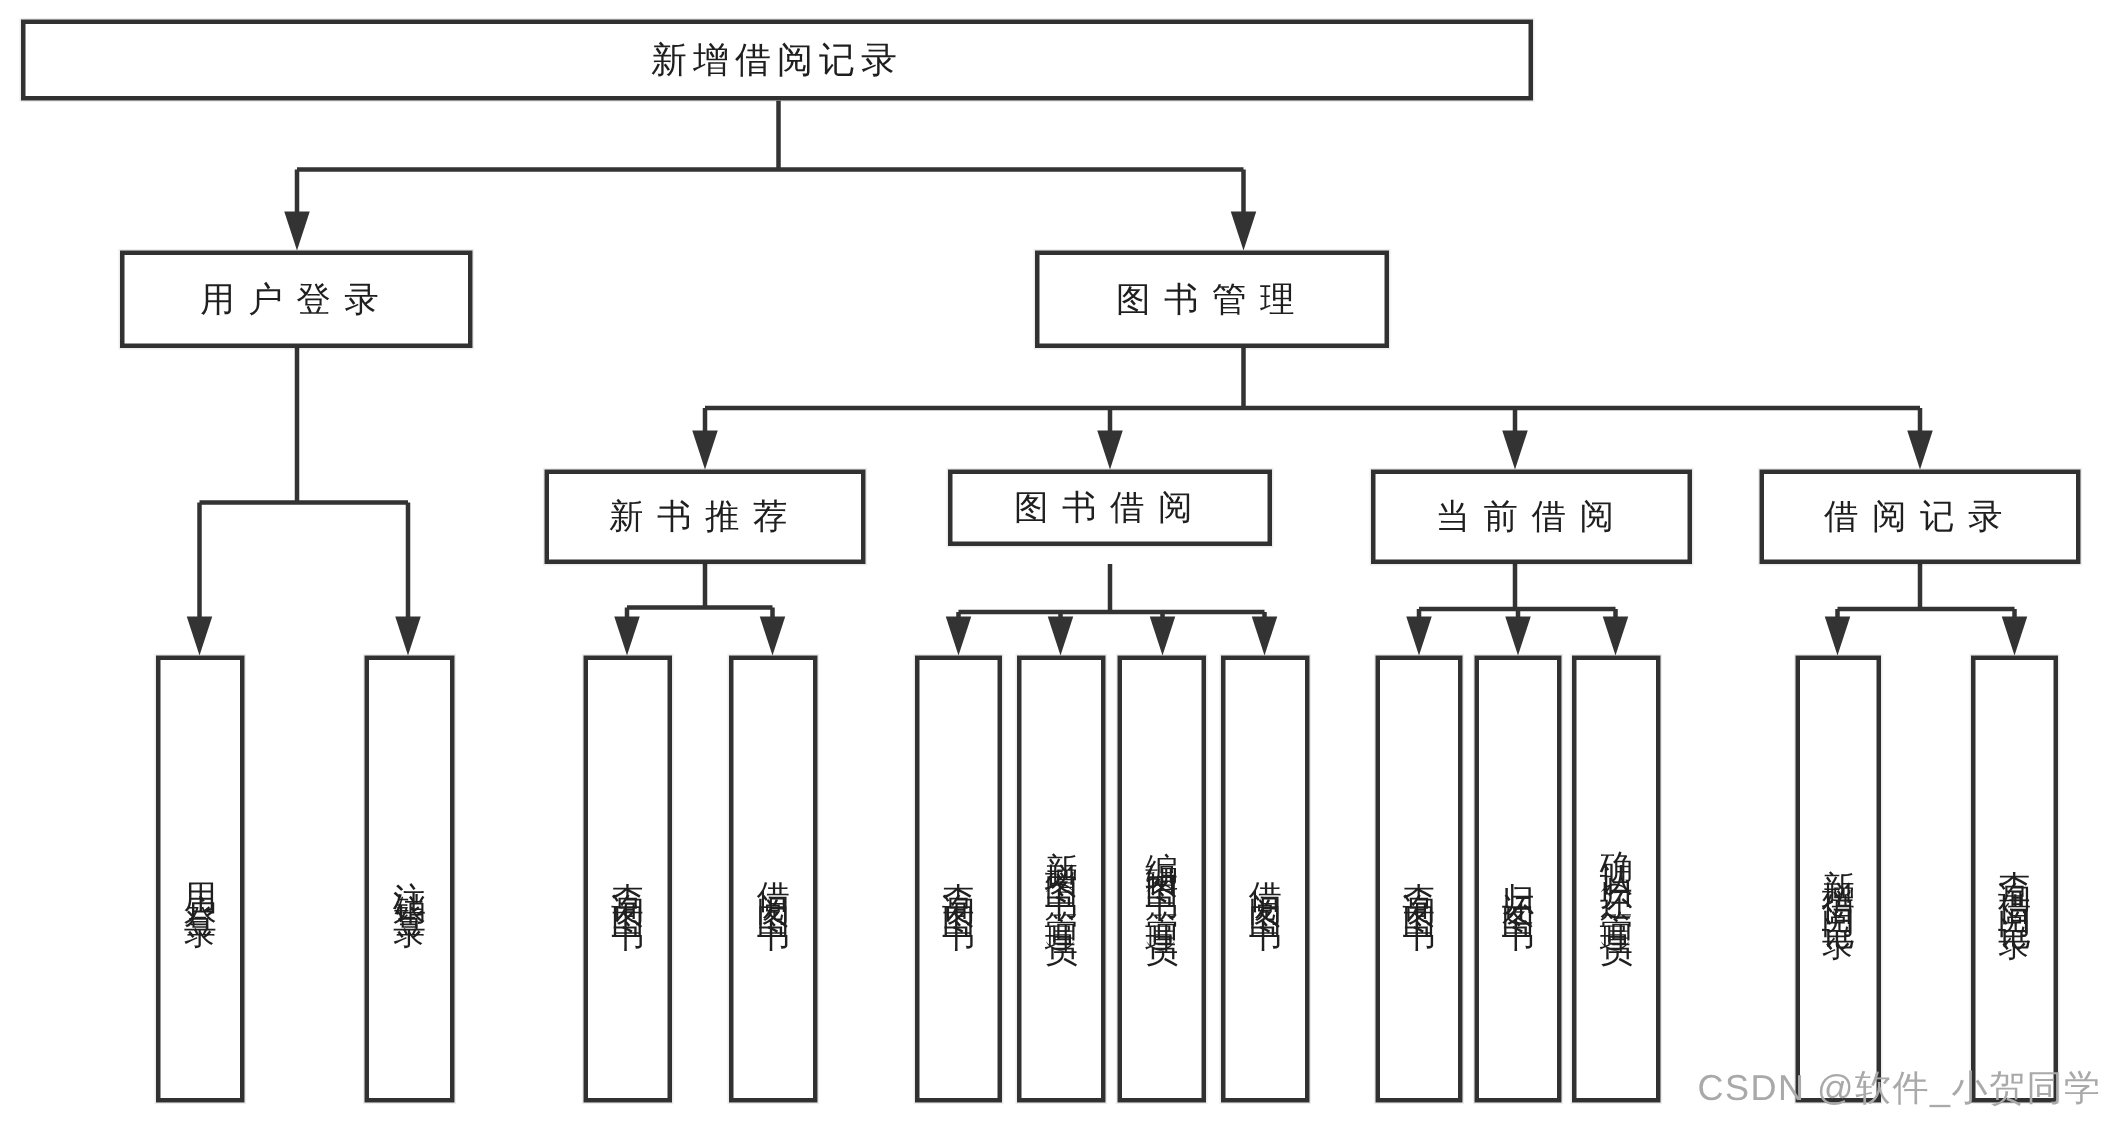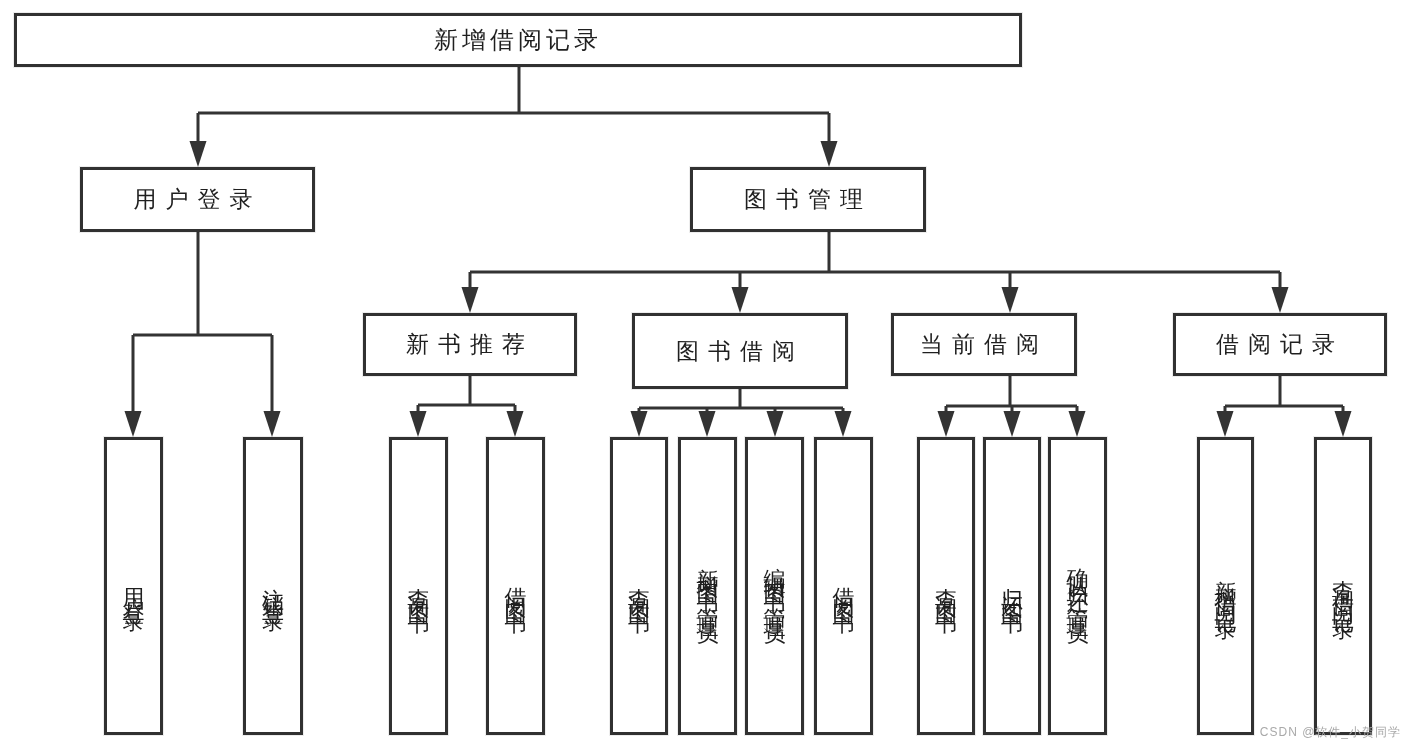--- a/index.html
+++ b/index.html
@@ -23,21 +23,21 @@
     display:flex;align-items:center;justify-content:center;
     top:437px;height:298px;
     box-shadow:0 0 0 1px rgba(0,0,0,0.07);
   }
   .vnode span{
     writing-mode:vertical-rl;text-orientation:mixed;
     font-size:22px;letter-spacing:8px;line-height:1;
   }
   .watermark{
     position:absolute;right:4px;bottom:6px;
-    font-size:12px;color:#a9a9a9;letter-spacing:1px;white-space:nowrap;
+    font-size:24px;color:#a9a9a9;letter-spacing:1px;white-space:nowrap;
   }
 </style>
 </head>
 <body>
 
 <svg class="connectors" width="1405" height="747" viewBox="0 0 1405 747">
   <g stroke="#333333" stroke-width="3" fill="none">
 
     <path d="M519 67 V113 M198 113 H829 M198 113 V142 M829 113 V142"></path>
 
@@ -83,24 +83,24 @@
 <div class="node" style="left:80px;top:167px;width:235px;height:65px;">
   <span>用户登录</span>
 </div>
 <div class="node" style="left:690px;top:167px;width:236px;height:65px;">
   <span>图书管理</span>
 </div>
 
 <div class="node" style="left:363px;top:313px;width:214px;height:63px;text-align:center;">
   <span>新书推荐</span>
 </div>
-<div class="node" style="left:632px;top:313px;width:216px;height:76px;text-align:center;">
+<div class="node" style="left:632px;top:313px;width:216px;height:51px;text-align:center;">
   <span>图书借阅</span>
 </div>
-<div class="node" style="left:891px;top:313px;width:186px;height:63px;">
+<div class="node" style="left:914px;top:313px;width:214px;height:63px;">
   <span>当前借阅</span>
 </div>
 <div class="node" style="left:1173px;top:313px;width:214px;height:63px;">
   <span>借阅记录</span>
 </div>
 
 <div class="vnode" style="left:104px;width:59px;">
   <span>用户登录</span>
 </div>
 <div class="vnode" style="left:243px;width:60px;">

